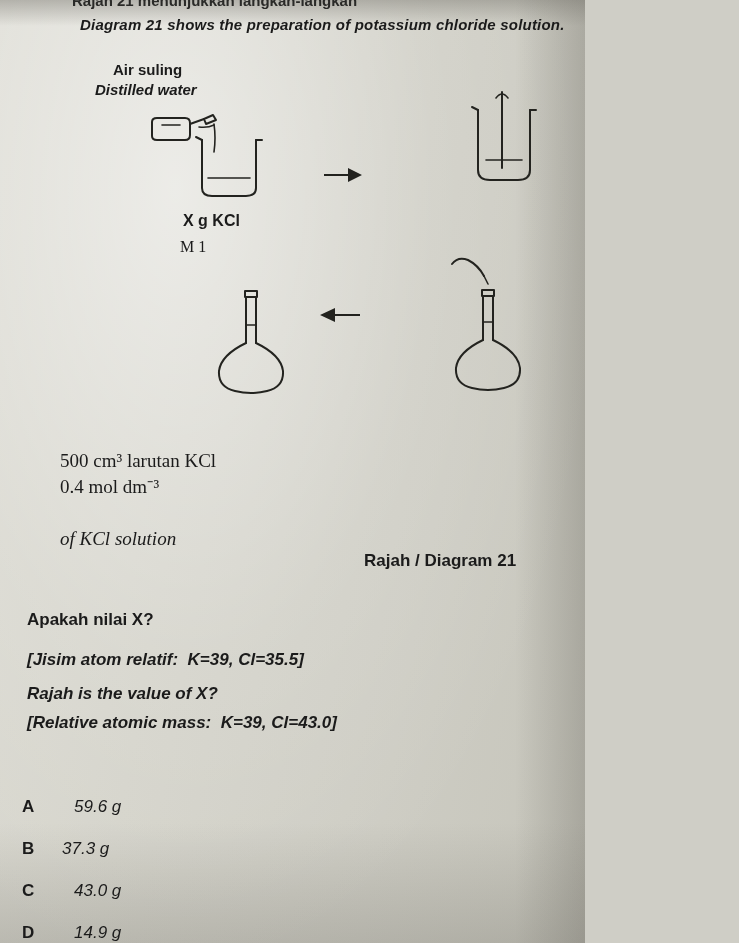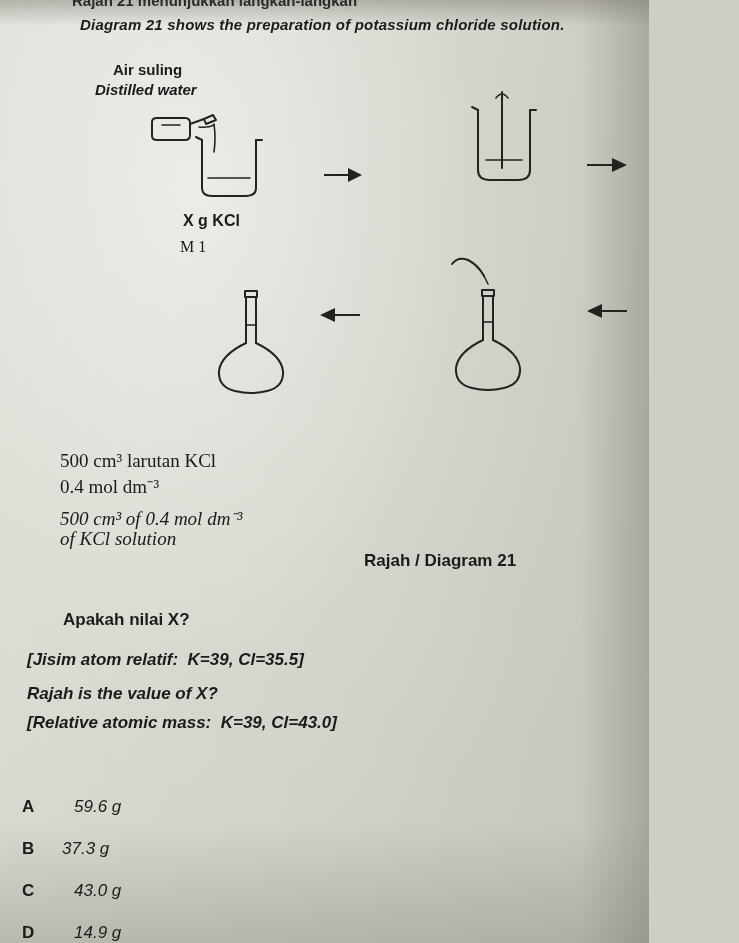--- a/index.html
+++ b/index.html
@@ -2,21 +2,21 @@
 <html><head>
 <meta charset="utf-8">
 <style>
   html, body {
     margin: 0;
     padding: 0;
     background: #cfcec6;
   }
   #page {
     position: relative;
-    width: 649px;
+    width: 585px;
     height: 943px;
     overflow: hidden;
     background: #d5d4cc;
     font-family: "Liberation Sans", sans-serif;
     color: #1b1b1b;
   }
   
   #paper {
     position: absolute;
     inset: 0;
@@ -151,26 +151,25 @@
     <path class="ink-thin" d="M43,70 L53,70"></path>
     <path class="ink" d="M43,88 Q18,100 16,116 Q15,132 32,136 Q48,140 64,136 Q81,132 80,116 Q78,100 53,88"></path>
   </svg>
 
   <svg style="position:absolute; left:585px; top:296px;" width="44" height="26" viewBox="0 0 44 26">
     <path class="arrow" d="M42,14 L17,14 L17,8 L2,15 L17,22 L17,16 L42,16 Z"></path>
   </svg>
 
   <div class="txt serif" style="left:60px; top:428px; font-size:19px;">500 cm³ larutan KCl</div>
   <div class="txt serif" style="left:60px; top:451px; font-size:19px;">0.4 mol dm⁻³</div>
-  <div class="txt serif it" style="left:60px; top:483px; font-size:19px;">500 cm³ of 0.4 mol dm⁻³</div>
   <div class="txt serif it" style="left:60px; top:506px; font-size:19px;">of KCl solution</div>
 
   <div class="txt bold" style="left:364px; top:551px; font-size:17px;">Rajah / Diagram 21</div>
 
-  <div class="txt bold" style="left:27px; top:610px; font-size:17px;margin-left:36px;">Apakah nilai X?</div>
+  <div class="txt bold" style="left:27px; top:610px; font-size:17px;">Apakah nilai X?</div>
   <div class="txt bold it" style="left:27px; top:650px; font-size:17px;">[Jisim atom relatif:  K=39, Cl=35.5]</div>
 
   <div class="txt bold it" style="left:27px; top:684px; font-size:17px;">Rajah is the value of X?</div>
   <div class="txt bold it" style="left:27px; top:713px; font-size:17px;">[Relative atomic mass:  K=39, Cl=43.0]</div>
 
   <div style="position:absolute; left:22px; top:797px; width:330px;">
     <div style="position:relative; height:42px;">
       <span class="txt opt-letter" style="left:0; top:0;">A</span>
       <span class="txt opt-text" style="left:52px; top:0;">59.6 g</span>
     </div>

